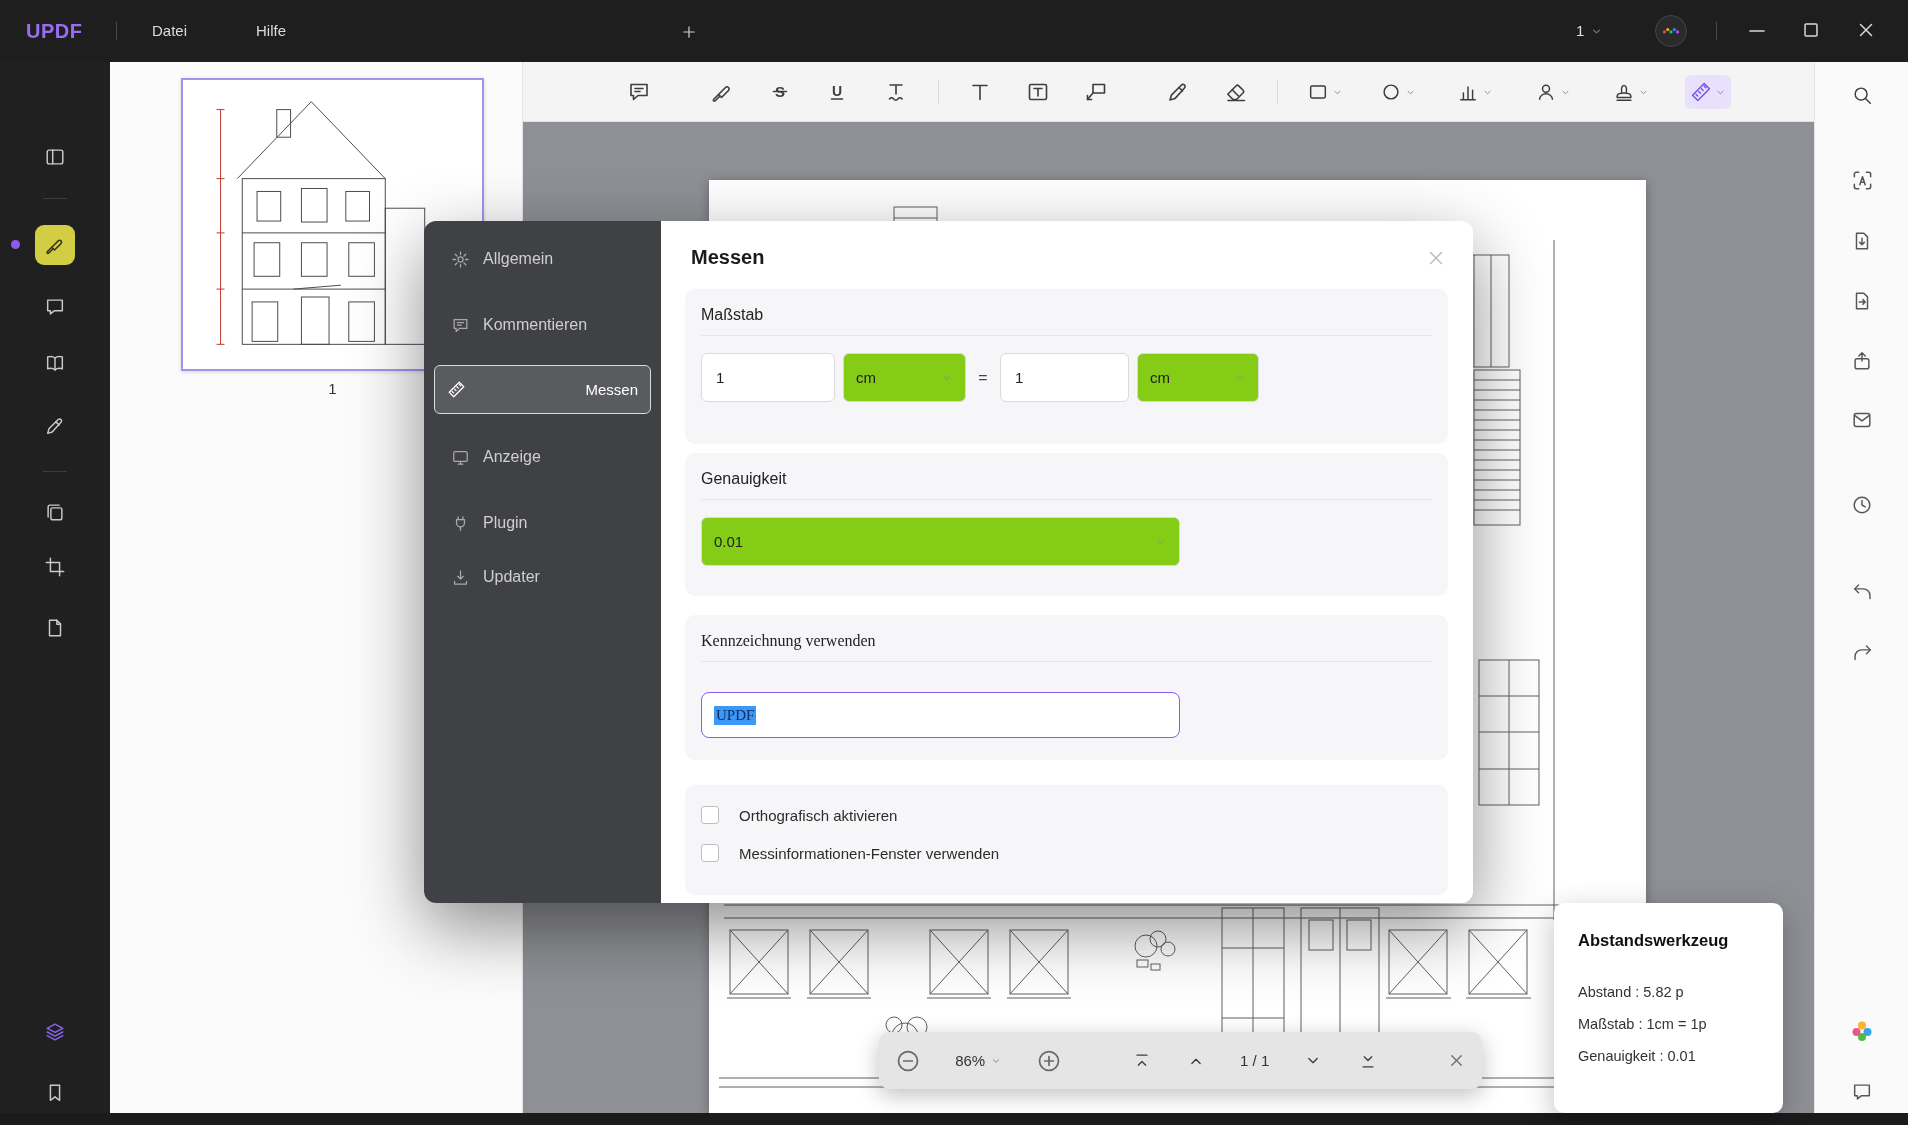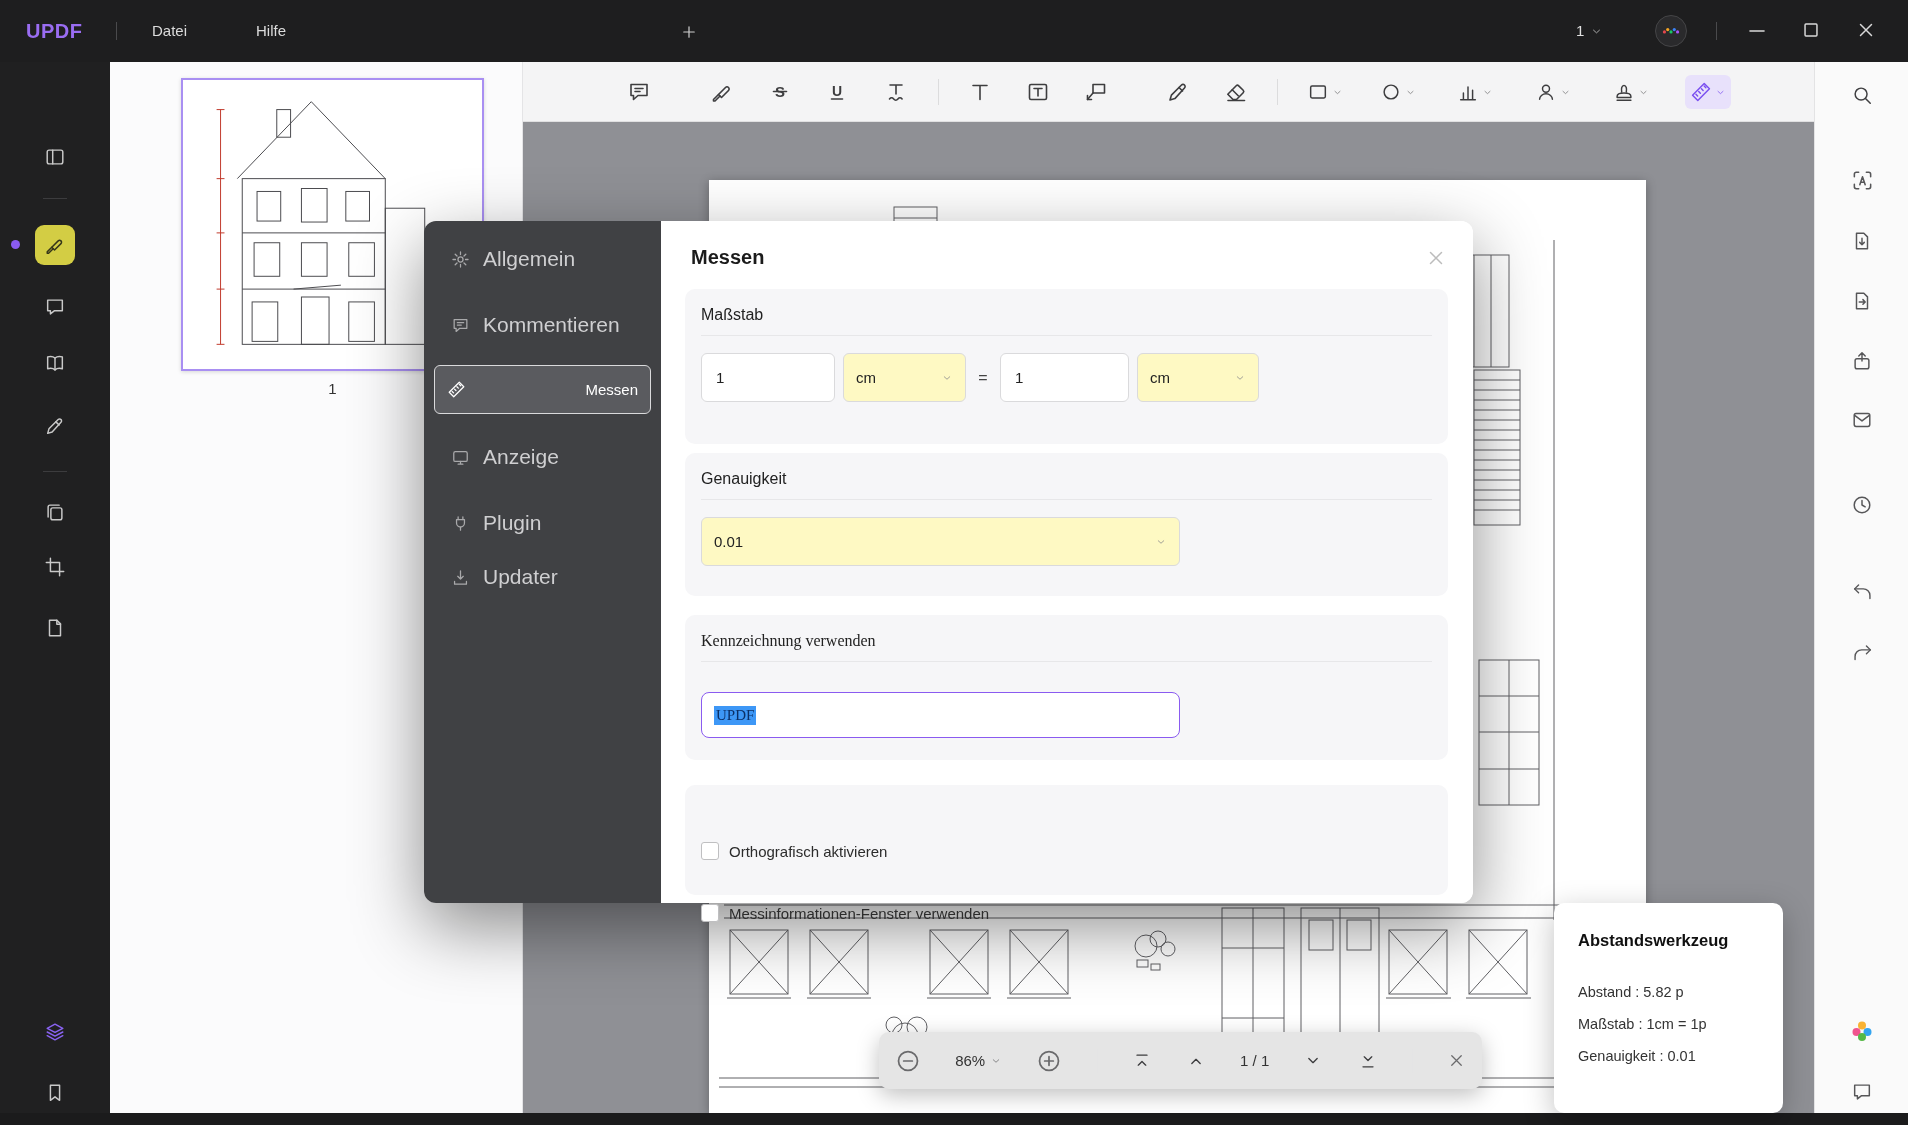--- a/index.html
+++ b/index.html
@@ -48,38 +48,38 @@
 
   
   .rsb { position:absolute; left:1814px; top:62px; width:94px; height:1051px; background:#fafafa; border-left:1px solid #e3e3e4; z-index:10; }
   .rbtn { position:absolute; left:29px; width:36px; height:36px; border-radius:7px; color:#565658; display:flex; align-items:center; justify-content:center; }
 
   .bottom-strip { position:absolute; left:0; top:1113px; width:1908px; height:12px; background:#1b1b1c; z-index:40; }
 
   
   .dialog { position:absolute; left:424px; top:221px; width:1049px; height:682px; border-radius:12px; box-shadow:0 24px 70px rgba(0,0,0,.45); z-index:50; }
   .dnav { position:absolute; left:0; top:0; width:237px; height:682px; background:#404144; border-radius:12px 0 0 12px; }
-  .dnav-item { position:absolute; left:10px; width:217px; height:52px; border-radius:9px; display:flex; align-items:center; gap:13px; padding-left:17px; color:#cfcfd1; font-size:21px; }
+  .dnav-item { position:absolute; left:10px; width:217px; height:52px; border-radius:9px; display:flex; align-items:center; gap:13px; padding-left:17px; color:#cfcfd1; font-size:16px; }
   .dnav-item .nicon { color:#a9a9ab; width:19px; height:19px; }
   .dnav-item.sel { background:#5a5b5f; color:#ffffff; }
   .dnav-item.sel .nicon { color:#ffffff; }
   .dbody { position:absolute; left:237px; top:0; width:812px; height:682px; background:#ffffff; border-radius:0 12px 12px 0; }
   .dtitle { position:absolute; left:30px; top:25px; font-size:20px; font-weight:700; color:#1b1b1b; }
   .dclose { position:absolute; right:26px; top:26px; width:22px; height:22px; color:#bcbcbc; }
   .card { position:absolute; left:24px; width:763px; background:#f6f6f8; border-radius:10px; padding:0 16px; }
   .card-label { padding-top:17px; padding-bottom:11px; border-bottom:1px solid #e7e7e9; font-size:16px; color:#222; }
   .c1 { top:68px; height:155px; } .c2 { top:232px; height:143px; } .c3 { top:394px; height:145px;font-family:Liberation Serif, serif; } .c4 { top:564px; height:110px; padding-top:17px; }
   .crow { margin-top:17px; display:flex; align-items:center; gap:8px; }
   .inpt { height:49px; background:#fff; border:1px solid #dadadc; border-radius:6px; padding:0 14px; font-size:15px; color:#222; display:flex; align-items:center; }
-  .sel { height:49px; background:#fef9c3; border:1px solid #dadadc; border-radius:6px; padding:0 12px; font-size:15px; color:#222; display:flex; align-items:center; justify-content:space-between; }
+  .sel { height:49px; background:#84cc16; border:1px solid #dadadc; border-radius:6px; padding:0 12px; font-size:15px; color:#222; display:flex; align-items:center; justify-content:space-between; }
   .sel .chev { color:#8a8a8c; }
   .eq { width:18px; text-align:center; font-size:16px; color:#444; }
   .txt-input { margin-top:30px; width:479px; height:46px; background:#fff; border:1.5px solid #8a5bf0; border-radius:8px; padding:0 12px; display:flex; align-items:center; font-size:15px; }
   .sel-text { background:#3d97f6; color:#0b2f66; padding:1px 2px; }
-  .chkrow { display:flex; align-items:center; gap:10px; height:26px; margin-bottom:12px;margin-top:36px; }
+  .chkrow { display:flex; align-items:center; gap:20px; height:26px; margin-bottom:12px; }
   .chk { width:18px; height:18px; border:1.5px solid #bfbfc1; border-radius:3px; background:#fff; flex:0 0 auto; }
   .chklbl { font-size:15px; color:#2c2c2c; }
 
   
   .zoombar { position:absolute; left:879px; top:1032px; width:603px; height:57px; background:#e5e5e5; border-radius:10px; box-shadow:0 6px 22px rgba(0,0,0,.25); z-index:60; display:flex; align-items:center; justify-content:space-between; padding:0 16px; color:#3c3c3e; }
   .zb-sep { width:1px; height:24px; background:#e4e4e5; }
   .zb-txt { font-size:15px; color:#333; white-space:nowrap; }
   .zgrp { display:flex; align-items:center; gap:5px; }
   .zgrp .chev { color:#707072; }
 

